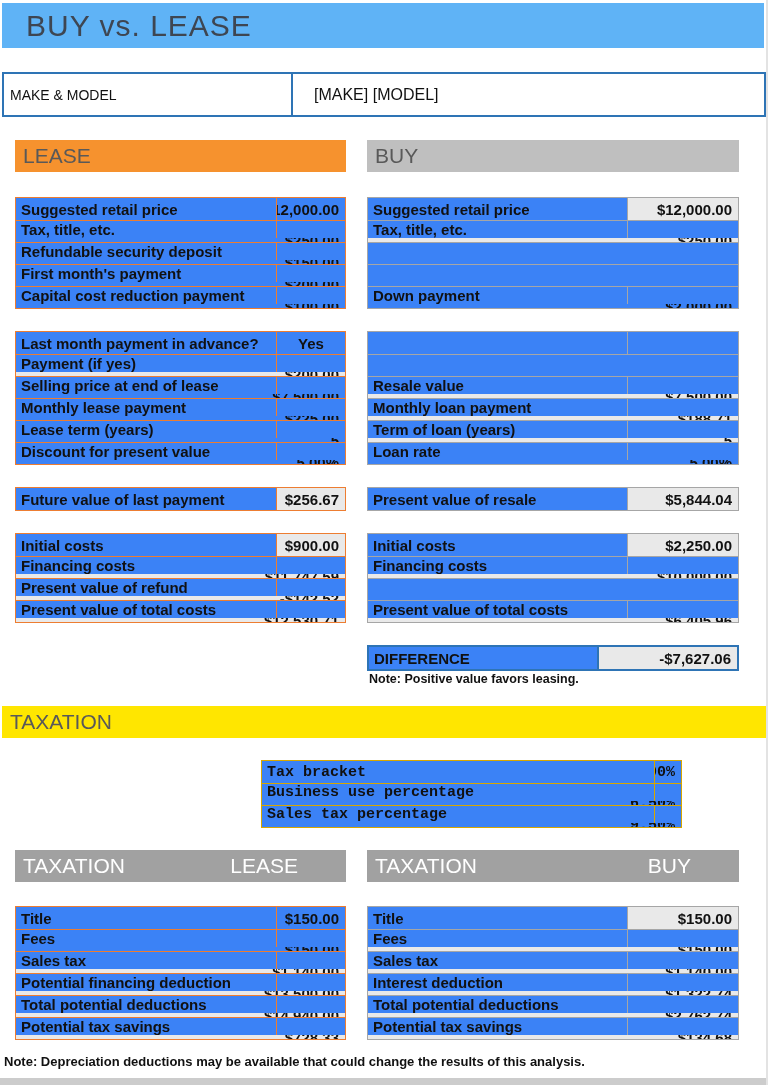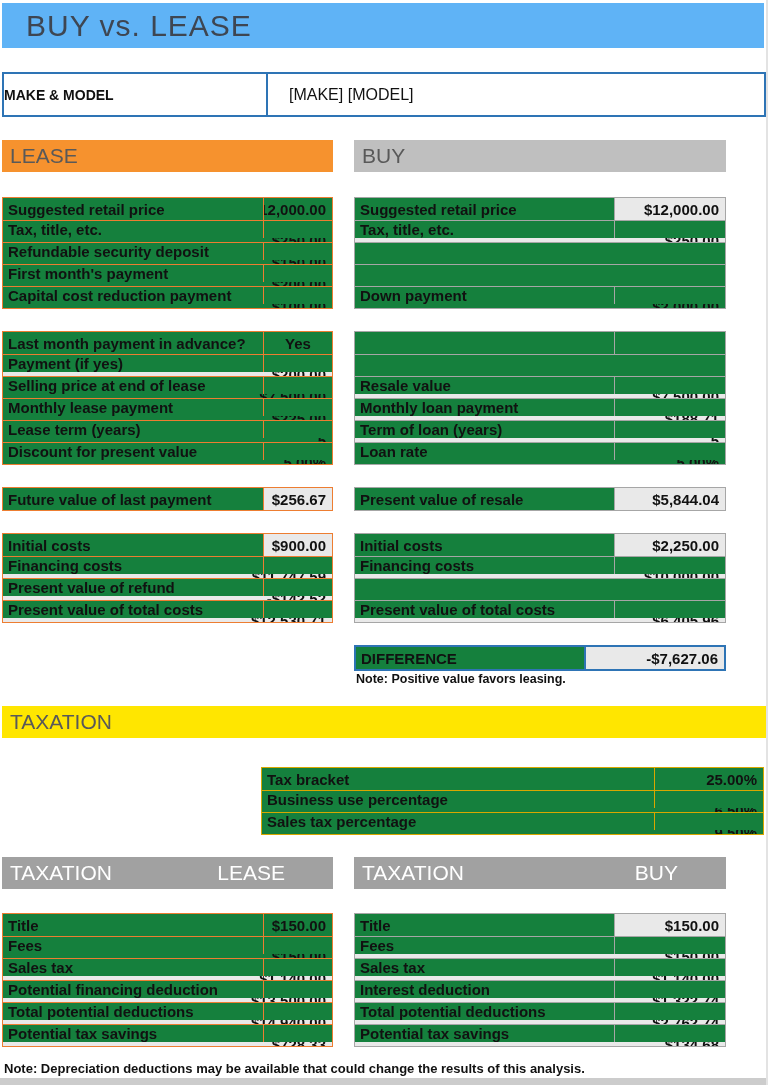--- a/index.html
+++ b/index.html
@@ -14,57 +14,57 @@
     padding-left:24px; width:762px;
   }
   .title-bar .title-text {
     font-size:30px; font-weight:300; color:var(--title-text); letter-spacing:1px;
   }
   .make-model {
     margin-top:24px; width:764px; height:45px; border:2px solid var(--blue-border);
     display:flex; background:#fff;
   }
   .make-model .mm-label {
-    width:264px; border-right:2px solid var(--blue-border); display:flex;
-    align-items:center; font-size:14px; font-weight:700;
+    width:289px; border-right:2px solid var(--blue-border); display:flex;
+    align-items:center; padding-left:6px; font-size:14px; font-weight:400;
   }
   .make-model .mm-value {
     flex:1; display:flex; align-items:center; padding-left:21px; font-size:16px; font-weight:400;
   }
   .cols { display:flex; gap:21px; align-items:flex-start; }
   .cols.top { margin-top:23px; }
-  .col-left  { width:331px; }
+  .col-left  { width:331px;margin-left:13px; }
   .col-right { width:372px; }
   .sec-header {
     height:32px; display:flex; align-items:center; padding:0 10px 0 8px;
     font-size:21px; font-weight:300; color:var(--section-text);
   }
   .sec-header.lease { background:var(--lease-header-bg); }
   .sec-header.buy   { background:var(--buy-header-bg); }
   .sec-header.tax   { background:var(--taxation-bg); margin-top:20px; width:764px; }
   .sec-header.sub   { background:var(--sub-header-bg); color:var(--sub-header-text);
                       justify-content:space-between; padding-right:48px; }
   
-  .tbl { border:1px solid var(--tbl-border); background:#15803d; }
+  .tbl { border:1px solid var(--tbl-border); background:#3b82f6; }
   .tbl .row { display:flex; height:22px; }
   .tbl .row + .row { border-top:1px solid var(--tbl-border);flex-direction:column; }
   .cell { display:flex; align-items:center; font-size:15px; font-weight:700; overflow:hidden; white-space:nowrap; }
   .cell.label { width:261px; border-right:1px solid var(--tbl-border); padding-left:5px; }
   .cell.value { flex:1; justify-content:flex-end; padding-right:6px; }
   .cell.value.center { justify-content:center; padding-right:0; }
   .cell.value.gray { background:var(--cell-gray); }
   .col-right .cell.label { width:260px; }
   .col-left  .tbl { --tbl-border: var(--lease-border); }
   .col-right .tbl { --tbl-border: var(--buy-border); }
   .t1 { margin-top:25px; }
   .t2, .t3, .t4, .t5 { margin-top:22px; }
   .tbl.diff { --tbl-border: var(--blue-border); border-width:2px; }
   .tbl.diff .cell.label { border-right-width:2px; width:230px; }
   .small-note { margin-top:1px; font-size:12.5px; font-weight:700; padding-left:2px; }
-  .tbl.rates { --tbl-border: var(--gold-border); width:503px; margin-left:259px; margin-top:29px; }
+  .tbl.rates { --tbl-border: var(--gold-border); width:421px; margin-left:259px; margin-top:22px;font-family:Liberation Mono, monospace; }
   .tbl.rates .cell.label { width:393px; }
   .cols.bottom { margin-top:22px; }
   .cols.bottom .tbl { margin-top:24px; }
   .footer-note { margin-top:14px; font-size:13px; font-weight:700; padding-left:2px; }
   .bottom-strip { position:absolute; left:0; bottom:0; width:768px; height:7px; background:#cccccc; }
   .right-edge { position:absolute; top:0; right:0; width:2px; height:100%; background:#e3e3e3; }
 </style>
 </head>
 <body>
 

